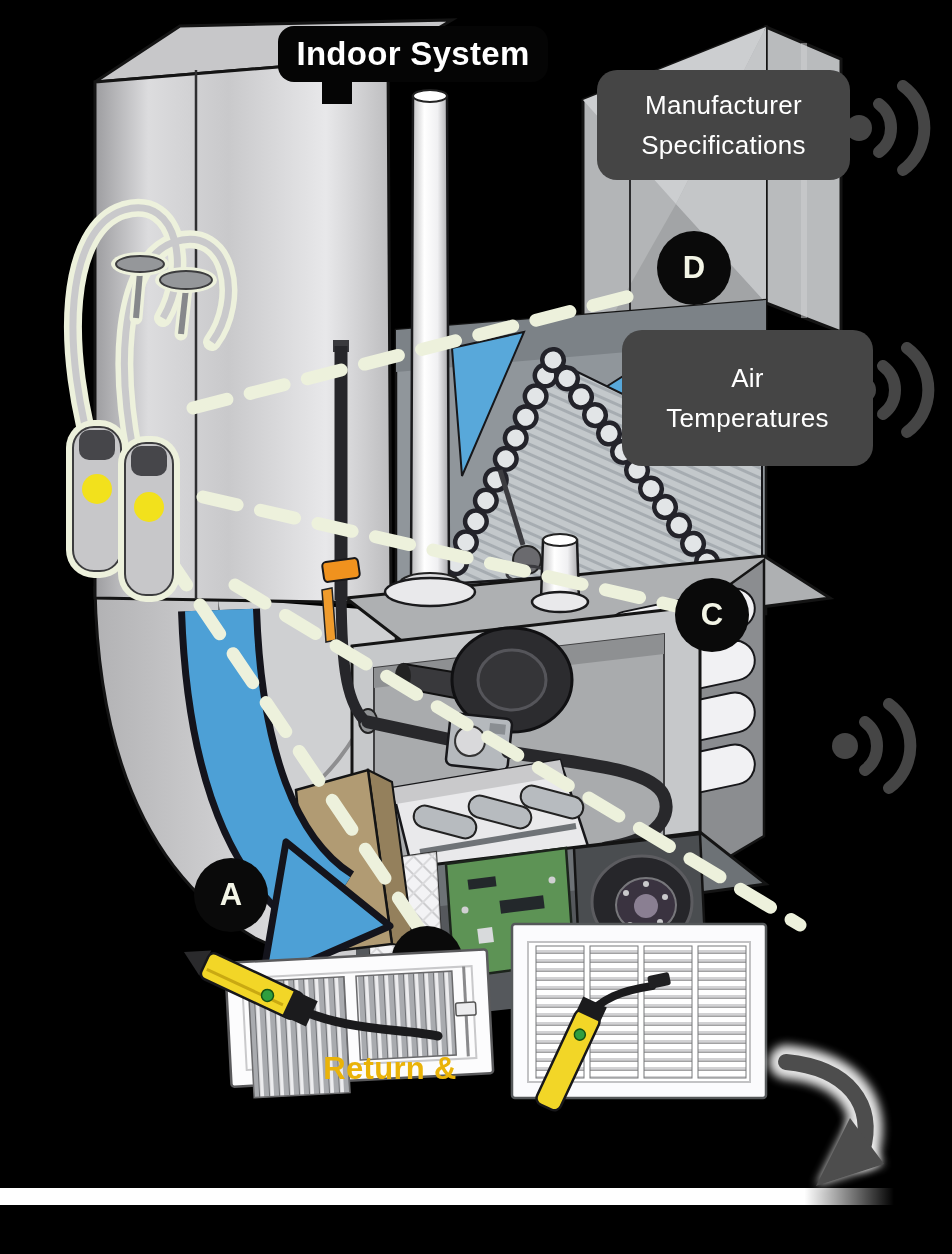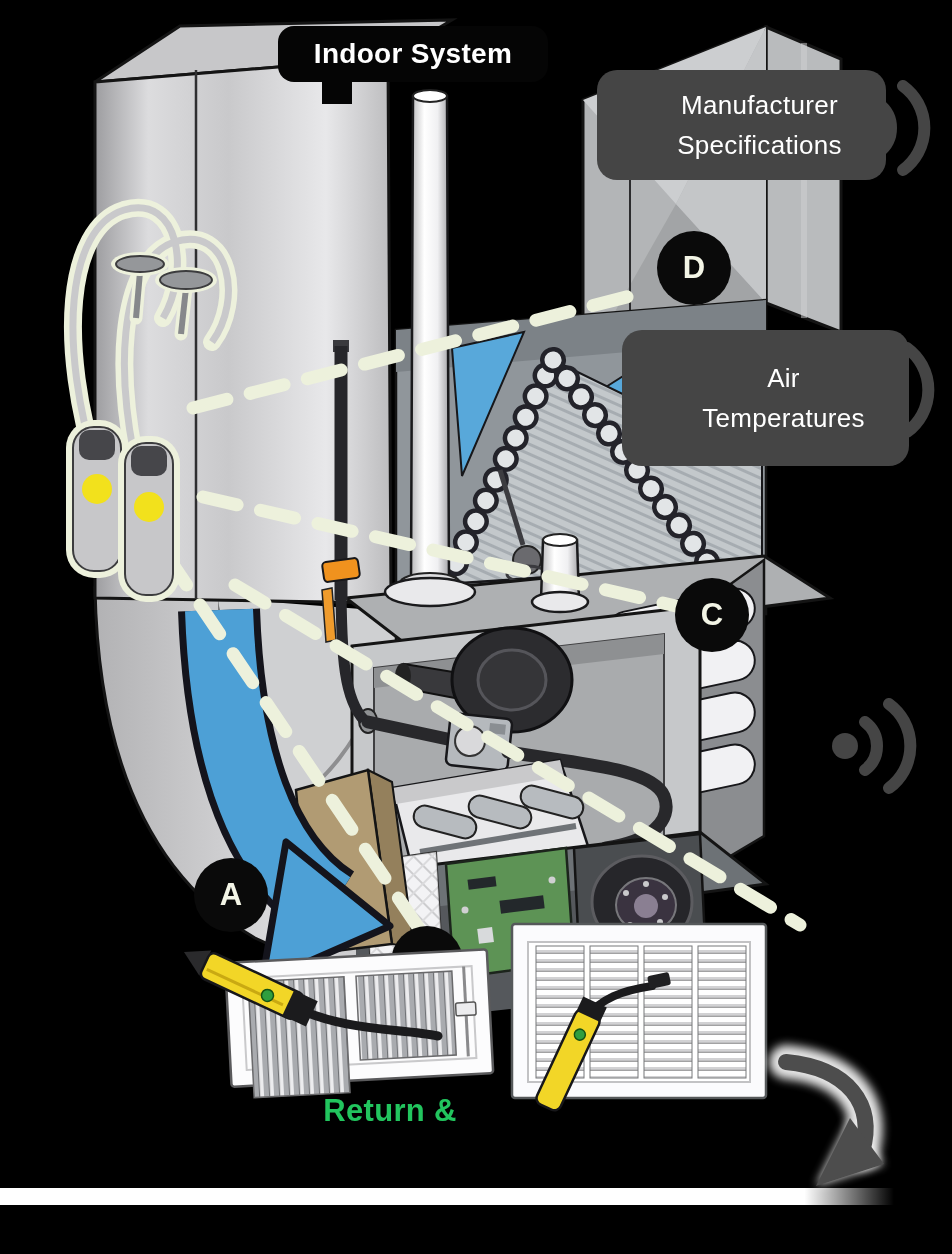--- a/index.html
+++ b/index.html
@@ -1,39 +1,39 @@
 <!DOCTYPE html>
 <html><head>
 <meta charset="utf-8">
 <style>
   html,body{margin:0;padding:0;background:#000;}
   #stage{position:relative;width:952px;height:1254px;background:#000;overflow:hidden;
          font-family:"Liberation Sans",sans-serif;}
   #stage svg{position:absolute;left:0;top:0;}
   .title{position:absolute;left:278px;top:26px;width:270px;height:56px;background:#050505;
          color:#fff;border-radius:16px;display:flex;align-items:center;justify-content:center;
-         font-weight:800;font-size:28px;letter-spacing:.3px;z-index:30;}
+         font-weight:800;font-size:33px;letter-spacing:.3px;z-index:30;}
   .title-tab{position:absolute;left:322px;top:80px;width:30px;height:24px;background:#050505;z-index:29;}
   .callout{position:absolute;background:#454545;color:#fff;border-radius:20px;display:flex;
            flex-direction:column;align-items:center;justify-content:center;text-align:center;
-           font-size:26px;line-height:40px;letter-spacing:.3px;font-weight:400;z-index:28;padding-left:36px;}
+           font-size:26px;line-height:40px;letter-spacing:.3px;font-weight:400;z-index:28;}
   .co-manu{left:597px;top:70px;width:253px;height:110px;}
   .co-air{left:622px;top:330px;width:251px;height:136px;}
   .co-pres{left:665px;top:688px;width:208px;height:114px;}
   .audio{position:absolute;z-index:27;}
   .audio-manu{left:846px;top:74px;}
   .audio-air{left:850px;top:336px;}
   .audio-pres{left:832px;top:692px;}
   .marker{position:absolute;width:74px;height:74px;border-radius:50%;background:#0a0a0a;
           color:#f3f5e6;display:flex;align-items:center;justify-content:center;
           font-size:31px;font-weight:700;z-index:26;}
   .marker-d{left:657px;top:231px;}
   .marker-c{left:675px;top:578px;}
   .marker-a{left:194px;top:858px;}
-  .caption{position:absolute;left:240px;top:1090px;width:300px;color:#22c55e;font-weight:800;
+  .caption{position:absolute;left:240px;top:1048px;width:300px;color:#eab308;font-weight:800;
            font-size:31px;line-height:41px;text-align:center;letter-spacing:.3px;z-index:30;}
 </style>
 </head>
 <body>
 
 <div id="stage">
 
 <svg width="952" height="1254" viewBox="0 0 952 1254">
   <defs>
     <linearGradient id="ductGrad" x1="0" y1="0" x2="1" y2="0">

